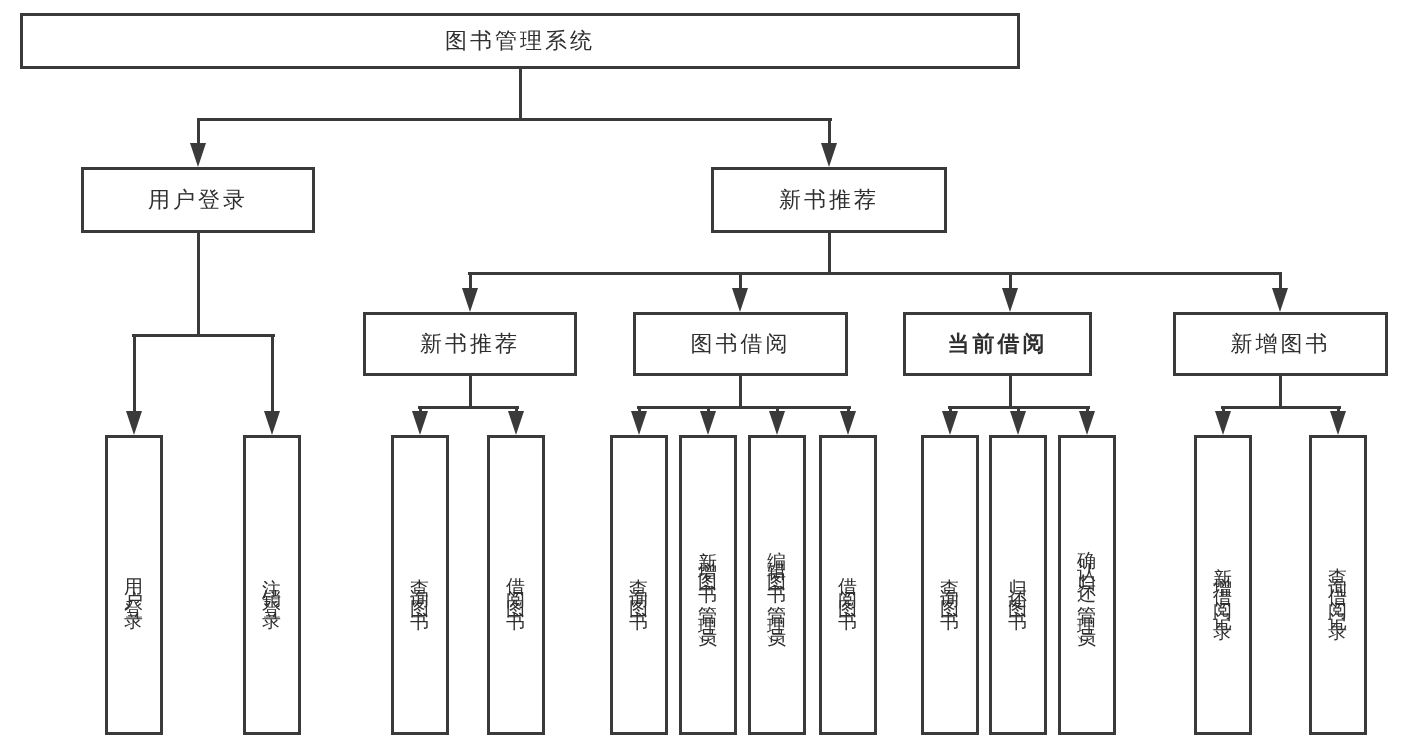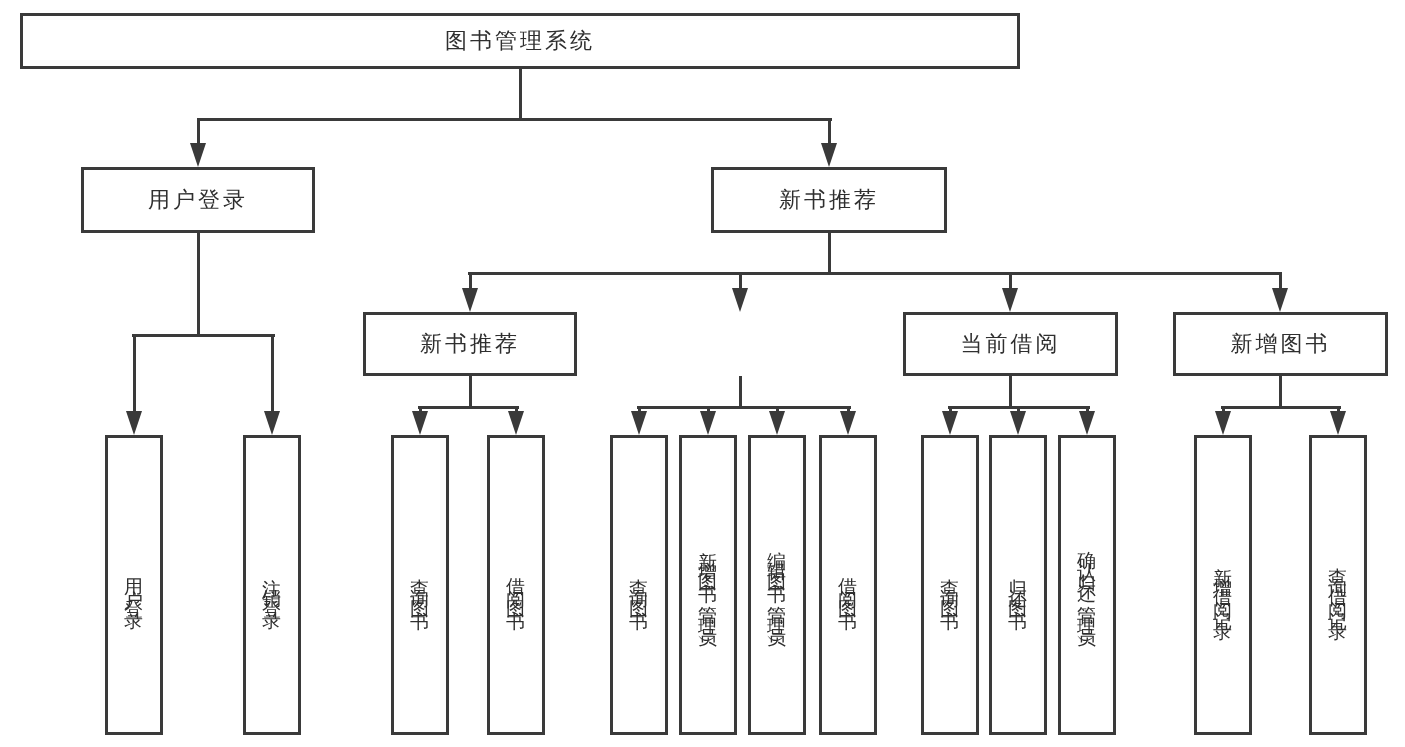--- a/index.html
+++ b/index.html
@@ -40,21 +40,24 @@
   <div class="box" style="left:81px;top:167px;width:234px;height:66px;">
     <span class="hlbl">用户登录</span>
   </div>
   <div class="box" style="left:711px;top:167px;width:236px;height:66px;">
     <span class="hlbl">新书推荐</span>
   </div>
 
   <div class="box" style="left:363px;top:312px;width:214px;height:64px;">
     <span class="hlbl">新书推荐</span>
   </div>
-  <div class="box" style="left:903px;top:312px;width:215px;height:64px;">
+  <div class="box" style="left:633px;top:312px;width:215px;height:64px;">
+    <span class="hlbl">图书借阅</span>
+  </div>
+  <div class="box" style="left:903px;top:312px;width:189px;height:64px;font-weight:bold;">
     <span class="hlbl">当前借阅</span>
   </div>
   <div class="box" style="left:1173px;top:312px;width:215px;height:64px;">
     <span class="hlbl">新增图书</span>
   </div>
 
   <div class="box leaf" style="left:105px;top:435px;width:58px;height:300px;">
     <span class="vlbl">用户登录</span>
   </div>
   <div class="box leaf" style="left:243px;top:435px;width:58px;height:300px;">

